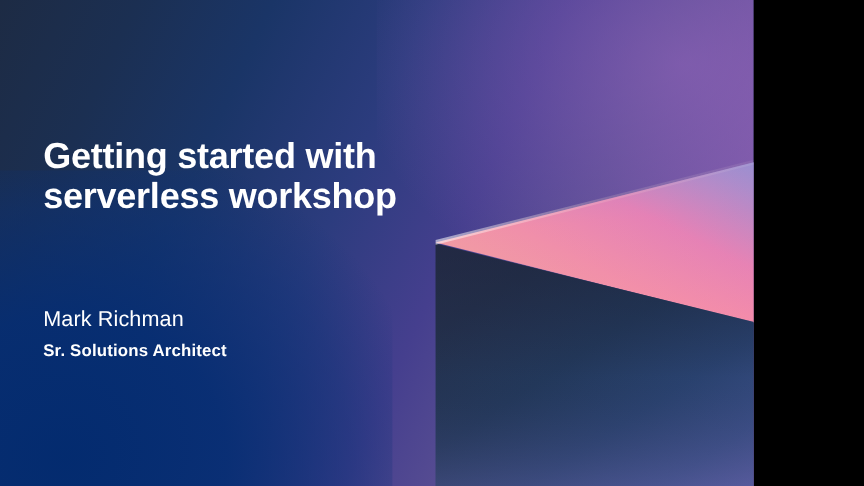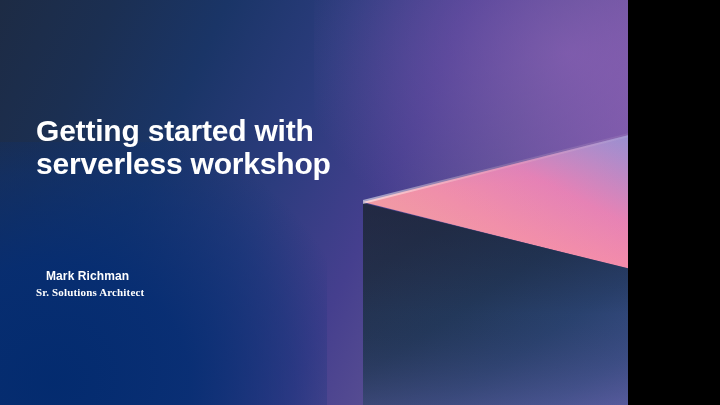--- a/index.html
+++ b/index.html
@@ -96,38 +96,37 @@
     line-height: 33px;
     font-weight: bold;
     color: #ffffff;
     letter-spacing: -0.2px;
     white-space: pre-line;
   }
   .byline {
     position: absolute;
     top: 258px;
     left: 0;
-    margin: 10px;
-    font-size: 12px;
+    margin: 0;
+    font-size: 18px;
     line-height: 17px;
-    font-weight: bold;
+    font-weight: normal;
     color: #ffffff;
     letter-spacing: 0.1px;
   }
   .role {
     position: absolute;
     top: 285px;
     left: 0;
     margin: 0;
-    font-size: 11px;
+    font-size: 14px;
     line-height: 14px;
     font-weight: bold;
     color: #ffffff;
     letter-spacing: 0.15px;
-    font-family: Liberation Serif, serif;
   }
 </style>
 </head>
 <body>
 
 <div class="slide">
 
   <div class="bg-base"></div>
   <div class="bg-blue-bloom"></div>
   <div class="bg-purple-bloom"></div>

